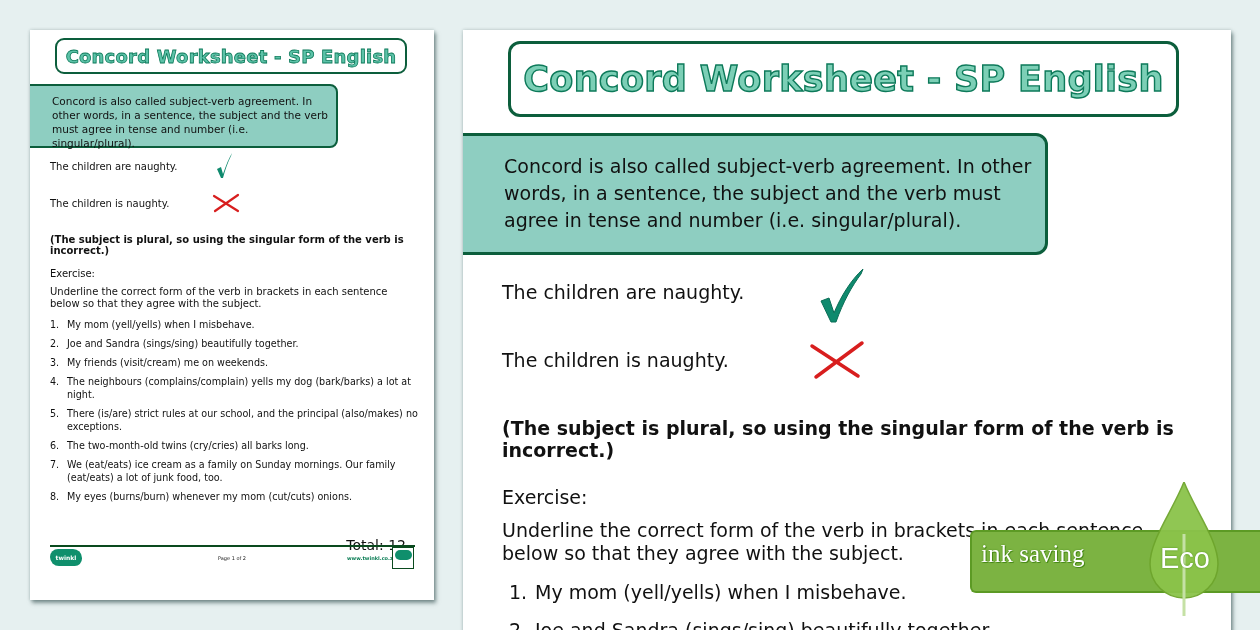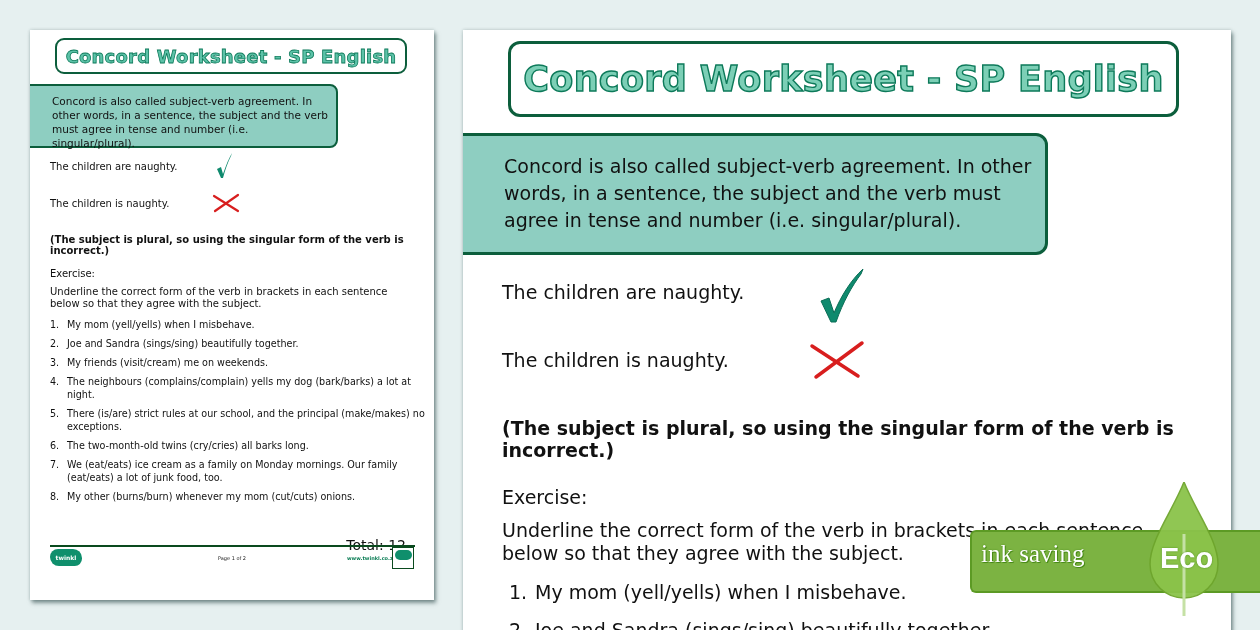--- a/index.html
+++ b/index.html
@@ -101,21 +101,21 @@
       background: #7cb342; border: 2px solid #5c9a24; border-right: none;
       border-radius: 6px 0 0 6px;
     }
     #eco-badge .ink-label {
       position: absolute; left: 13px; top: 58px; font-size: 25px; color: #fff;
       font-family: Liberation Serif, serif;
       text-shadow: 0 0 2px #4a8a1a, 1px 1px 0 #4a8a1a;
     }
     #eco-badge .leaf { position: absolute; left: 176px; top: 0; width: 80px; height: 135px; }
     #eco-badge .eco-label {
-      position: absolute; left: 192px; top: 60px; font-size: 29px; font-weight: bold; color: #fff;
+      position: absolute; left: 192px; top: 60px; font-size: 29px; font-weight: normal; color: #fff;
       font-family: "Liberation Sans", sans-serif;
       text-shadow: 0 0 2px #4a8a1a;
     }
   </style>
 </head>
 <body>
 
 <div class="page" id="small-page">
   <div class="title-box">
     <span class="title-text">Concord Worksheet - SP English</span>
@@ -150,33 +150,33 @@
     <li>
         <span class="num">3.</span>
         <span>My friends (visit/cream) me on weekends.</span>
       </li>
     <li>
         <span class="num">4.</span>
         <span>The neighbours (complains/complain) yells my dog (bark/barks) a lot at night.</span>
       </li>
     <li>
         <span class="num">5.</span>
-        <span>There (is/are) strict rules at our school, and the principal (make/makes) no exceptions.</span>
+        <span>There (is/are) strict rules at our school, and the principal (also/makes) no exceptions.</span>
       </li>
     <li>
         <span class="num">6.</span>
         <span>The two-month-old twins (cry/cries) all barks long.</span>
       </li>
     <li>
         <span class="num">7.</span>
-        <span>We (eat/eats) ice cream as a family on Monday mornings. Our family (eat/eats) a lot of junk food, too.</span>
+        <span>We (eat/eats) ice cream as a family on Sunday mornings. Our family (eat/eats) a lot of junk food, too.</span>
       </li>
     <li>
         <span class="num">8.</span>
-        <span>My other (burns/burn) whenever my mom (cut/cuts) onions.</span>
+        <span>My eyes (burns/burn) whenever my mom (cut/cuts) onions.</span>
       </li>
   </ol>
 
   <div class="total">Total: 12</div>
 
   <div class="footer-rule"></div>
   <div class="logo">
       <span>twinkl</span>
     </div>
   <div class="page-num">Page 1 of 2</div>

